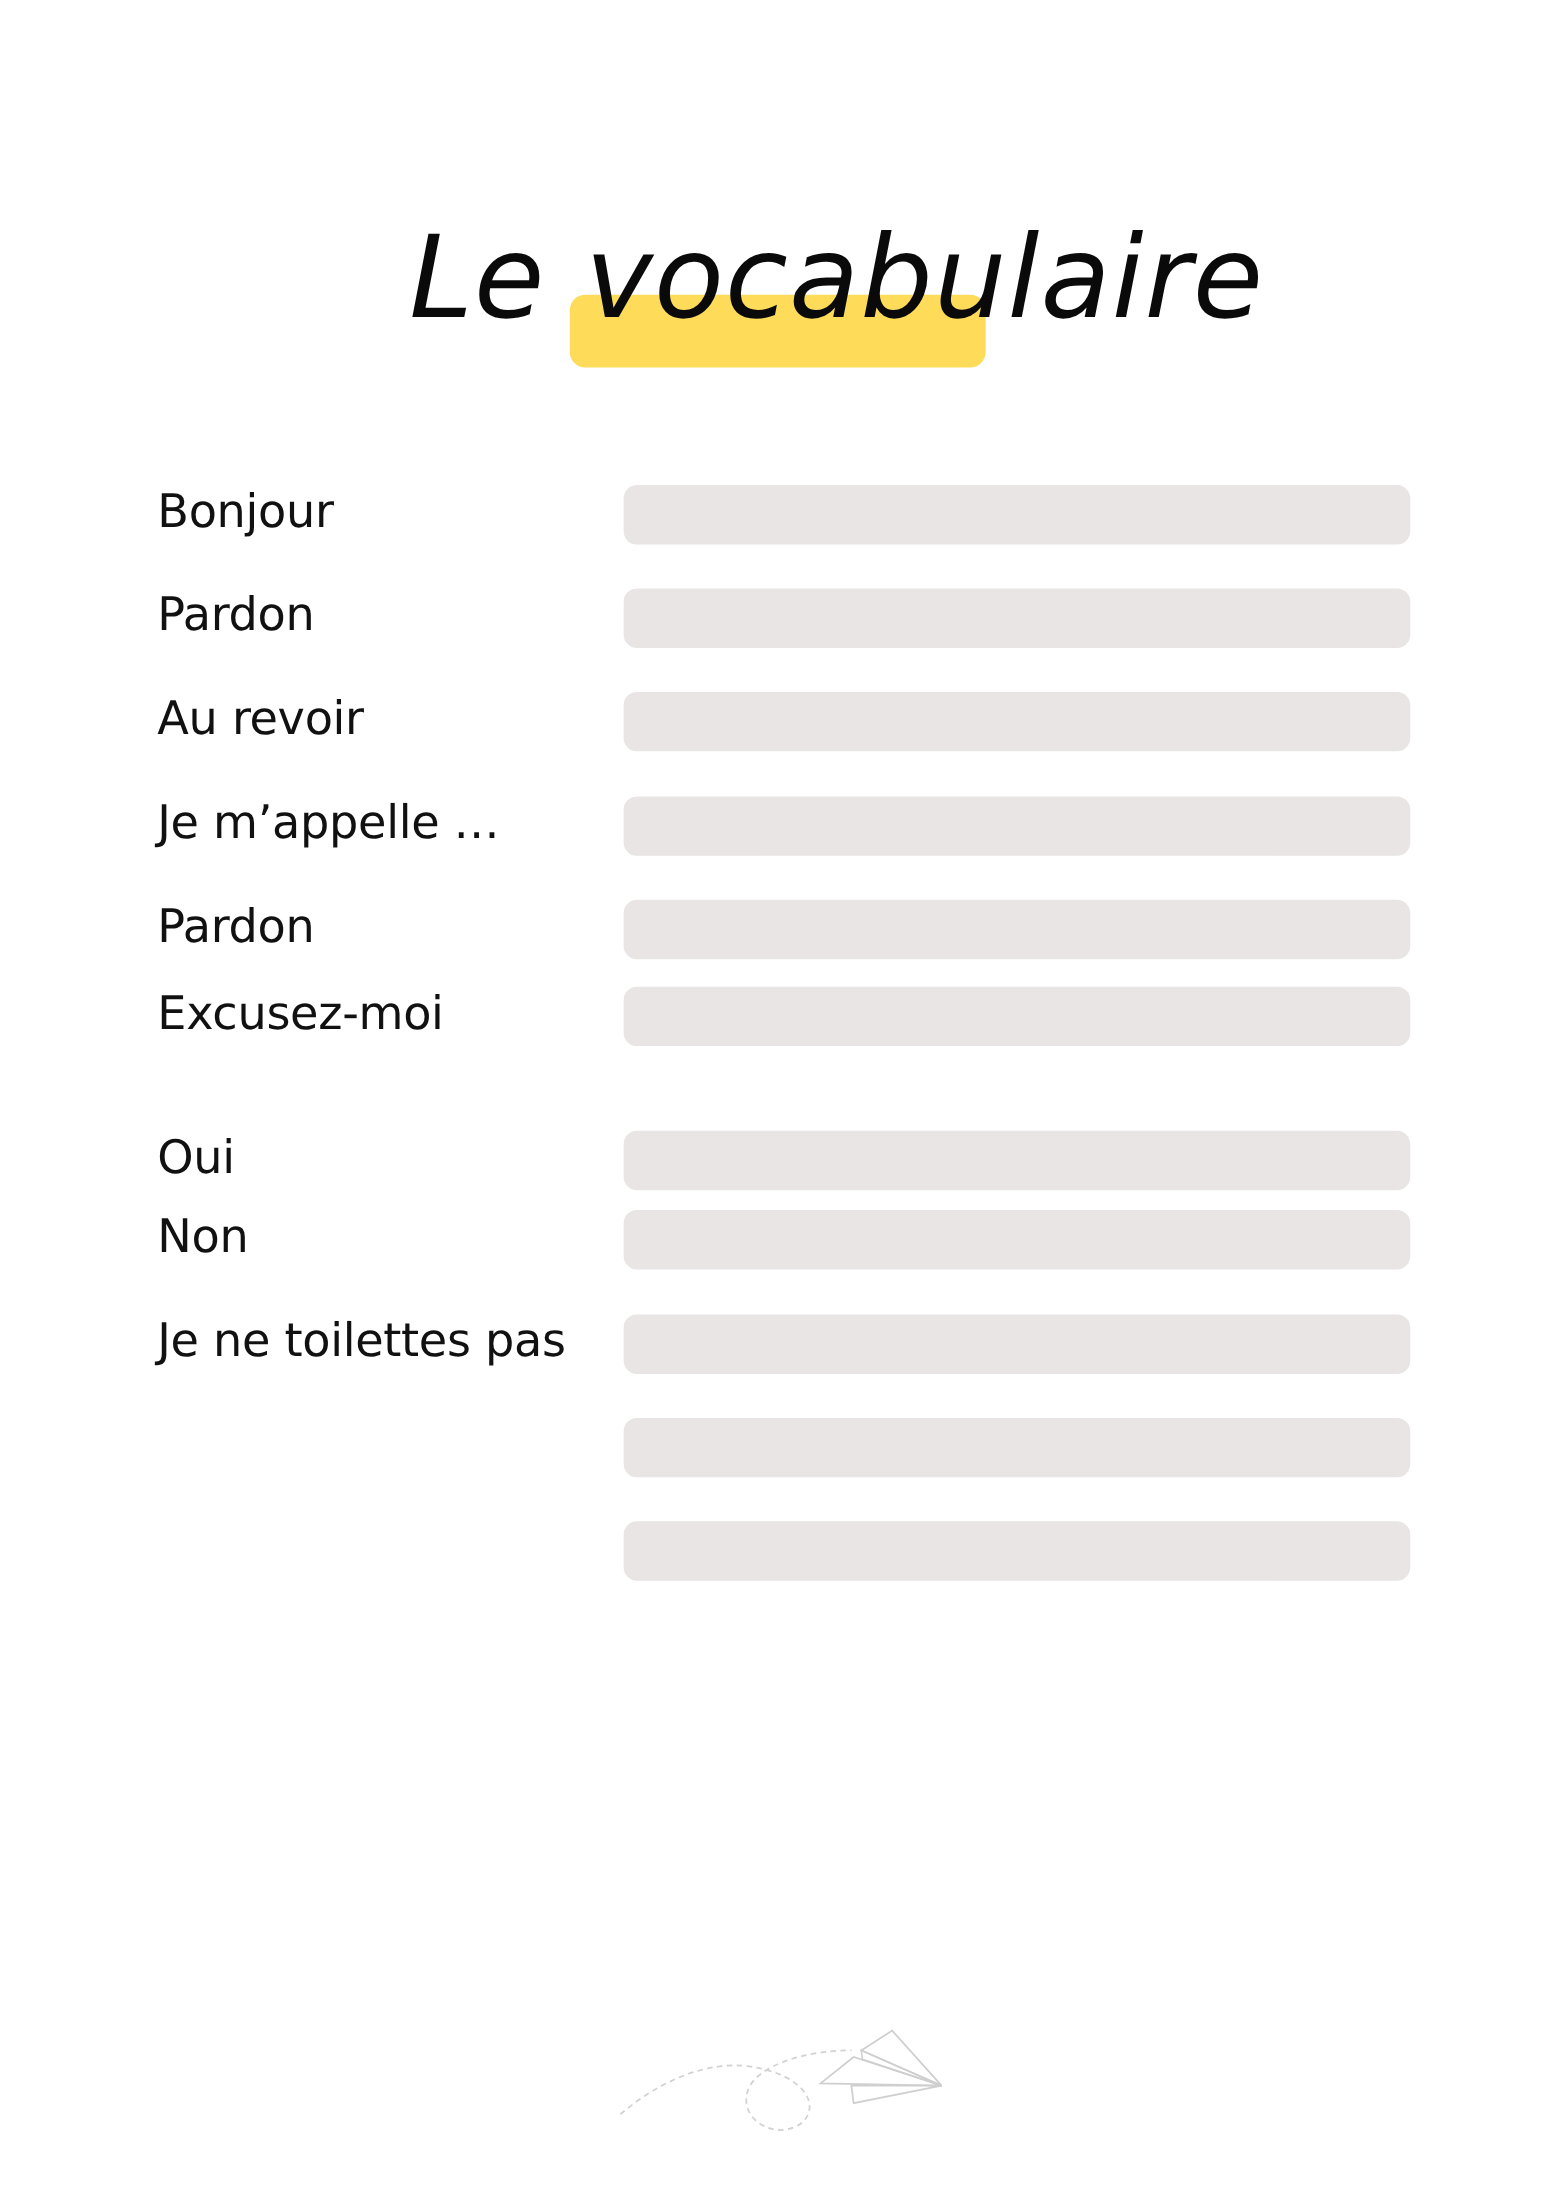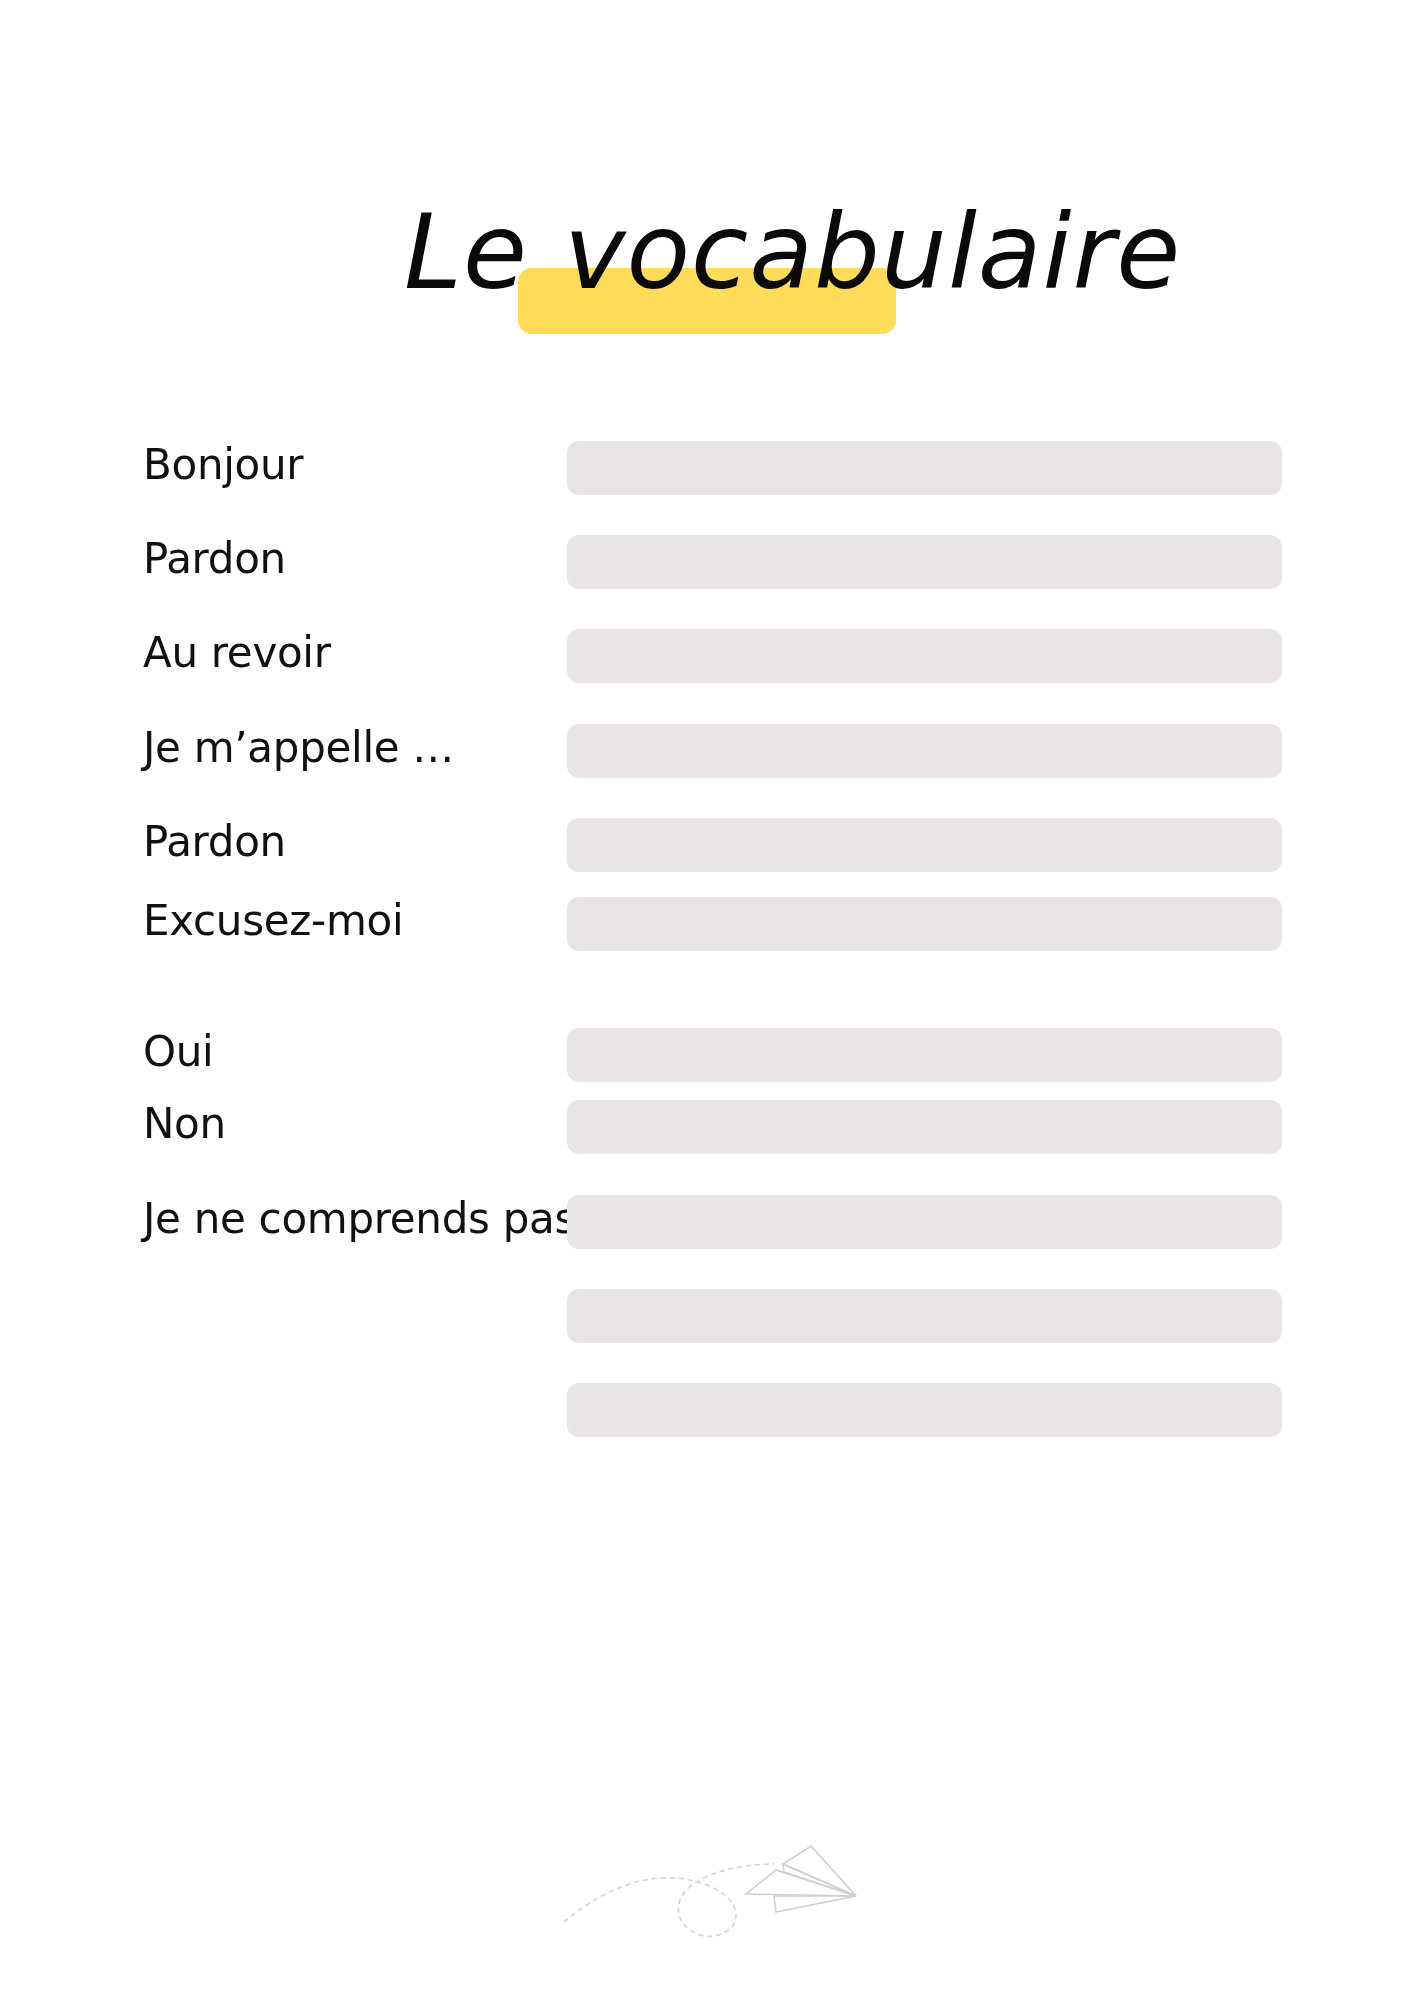--- a/index.html
+++ b/index.html
@@ -1,18 +1,18 @@
 <!DOCTYPE html>
 <html><head>
   <meta charset="utf-8">
   <style>
     html, body { margin: 0; padding: 0; background: #ffffff; }
     body { width: 1414px; height: 2000px; position: relative; overflow: hidden; font-family: "DejaVu Sans", sans-serif; }
     .title-highlight { position: absolute; left: 518px; top: 268px; width: 378px; height: 66px; border-radius: 14px; background: #FEDC5A; }
-    .title { position: absolute; left: 372px; top: 192px; width: 700px; font-family: "DejaVu Sans", sans-serif; font-style: oblique; font-size: 104px; line-height: 120px; color: #0a0a0a; letter-spacing: 1px; white-space: nowrap; font-weight: 500; margin-left: 32px; }
+    .title { position: absolute; left: 372px; top: 192px; width: 700px; font-family: "DejaVu Sans", sans-serif; font-style: oblique; font-size: 104px; line-height: 120px; color: #0a0a0a; letter-spacing: 1px; white-space: nowrap; font-weight: 500; }
     .title .w2 { margin-left: 36px; }
     .rows { position: absolute; left: 0; top: 441px; width: 1414px; }
     .row { position: absolute; left: 0; width: 1414px; height: 54px; }
     .row .label { position: absolute; left: 143px; top: 4px; font-family: "DejaVu Sans", sans-serif; font-size: 42px; line-height: 40px; color: #111111; white-space: nowrap; letter-spacing: -0.3px; }
     .row .answer { position: absolute; left: 567px; top: 0; width: 715px; height: 54px; background: #E8E5E4; border-radius: 12px; border: none; padding: 0; outline: none; }
     .deco { position: absolute; left: 556px; top: 1840px; width: 320px; height: 130px; }
   </style>
 </head>
 <body>
 
@@ -48,21 +48,21 @@
   </div>
   <div class="row" style="top:587px">
     <span class="label">Oui</span>
     <input class="answer" type="text" value="" style="">
   </div>
   <div class="row" style="top:659px">
     <span class="label">Non</span>
     <input class="answer" type="text" value="" style="">
   </div>
   <div class="row" style="top:754px">
-    <span class="label">Je ne comprends pas</span>
+    <span class="label">Je ne toilettes pas</span>
     <input class="answer" type="text" value="" style="">
   </div>
   <div class="row" style="top:848px">
     <input class="answer" type="text" value="" style="">
   </div>
   <div class="row" style="top:942px">
     <input class="answer" type="text" value="" style="">
   </div>
 </div>
 

